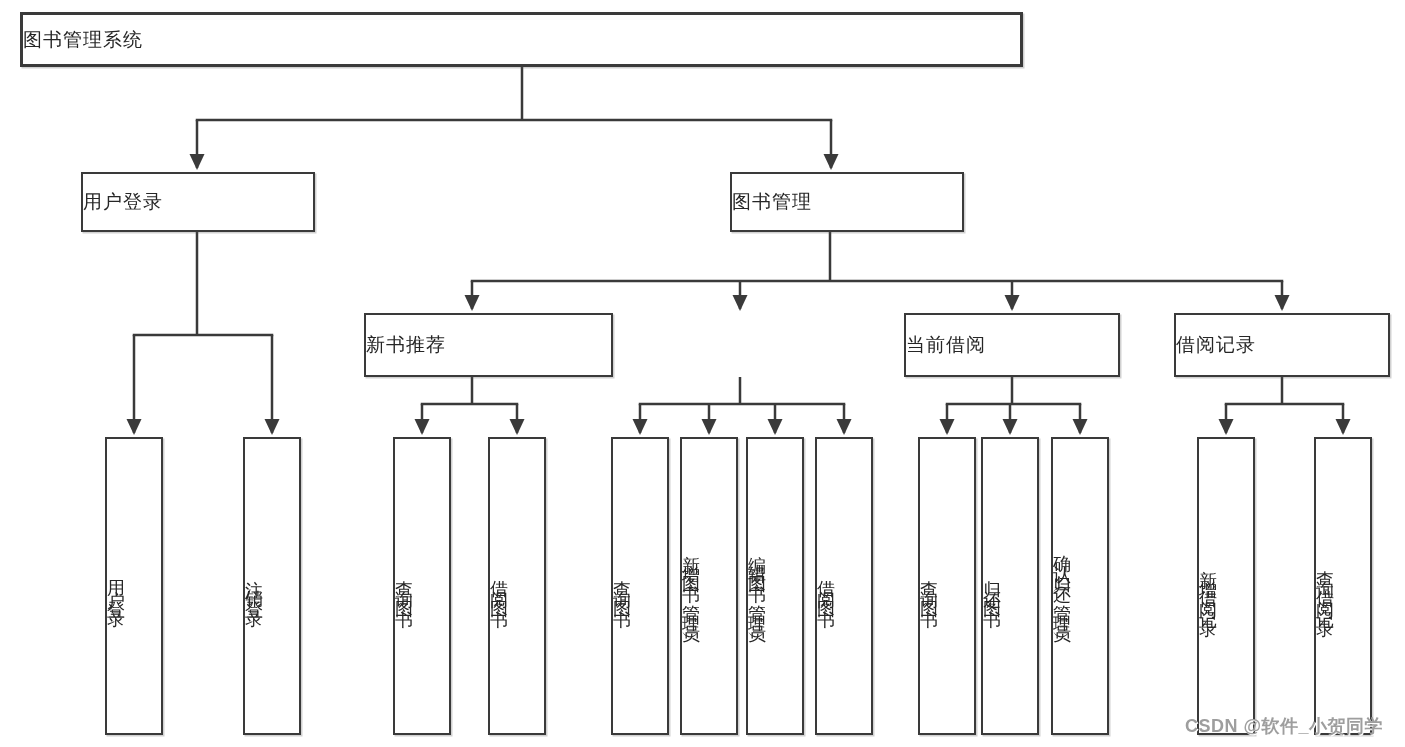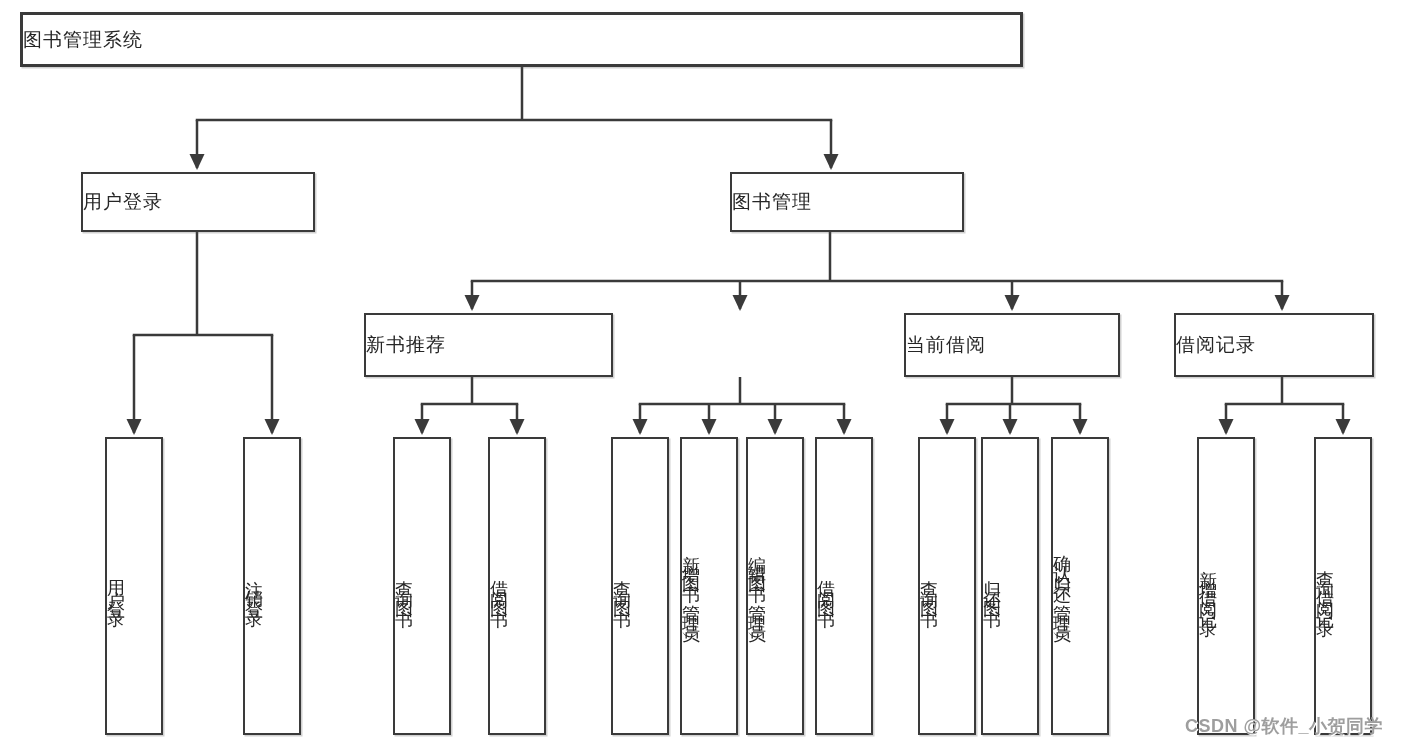--- a/index.html
+++ b/index.html
@@ -123,21 +123,21 @@
   <div class="box" style="left:730px; top:172px; width:234px; height:60px">
     <span>图书管理</span>
   </div>
 
   <div class="box" style="left:364px; top:313px; width:249px; height:64px">
     <span>新书推荐</span>
   </div>
   <div class="box" style="left:904px; top:313px; width:216px; height:64px">
     <span>当前借阅</span>
   </div>
-  <div class="box" style="left:1174px; top:313px; width:200px; height:64px">
+  <div class="box" style="left:1174px; top:313px; width:216px; height:64px">
     <span>借阅记录</span>
   </div>
 
   <div class="box leaf" style="left:105px">
     <span>用户登录</span>
   </div>
   <div class="box leaf" style="left:243px">
     <span>注销登录</span>
   </div>
   <div class="box leaf" style="left:393px">

